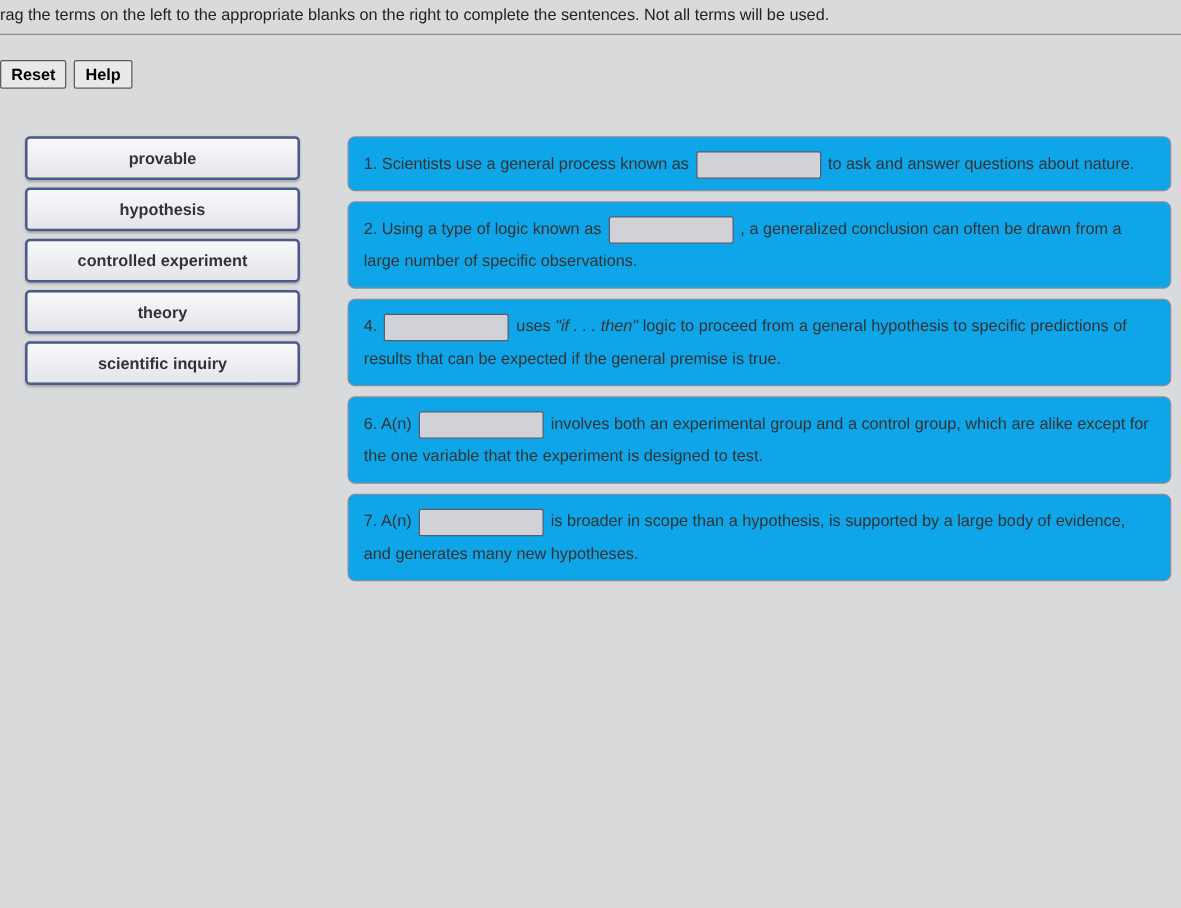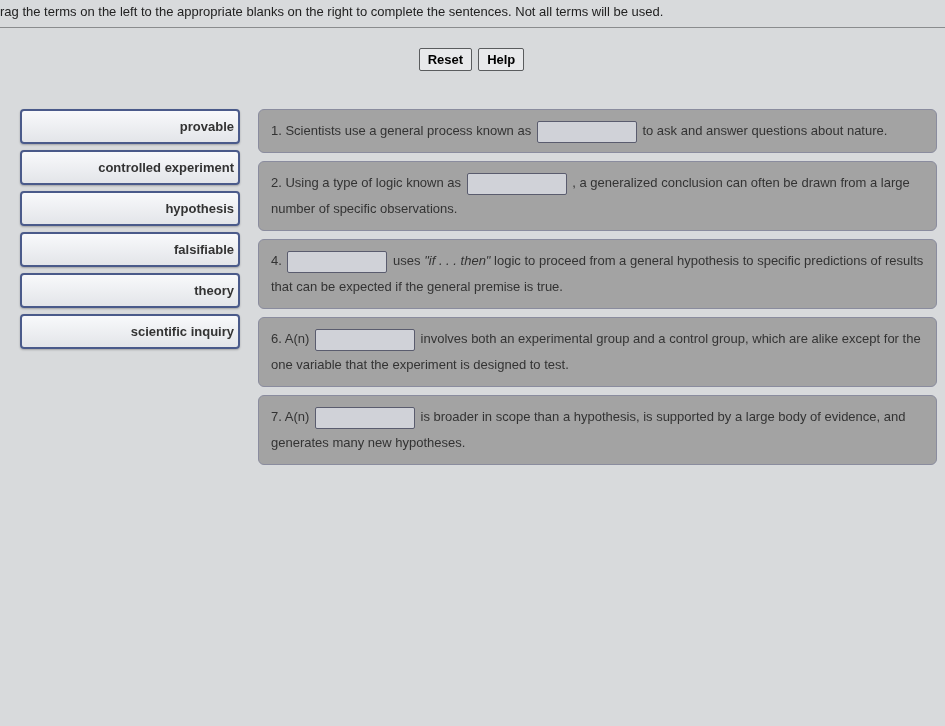--- a/index.html
+++ b/index.html
@@ -13,21 +13,21 @@
   }
   .instructions {
     padding: 4px 0 8px 0;
     font-size: 13px;
     font-weight: normal;
     color: #222;
     border-bottom: 1px solid #8a8c8e;
   }
   .toolbar {
     display: flex;
-    justify-content: center;
+    justify-content: flex-start;
     gap: 6px;
     padding: 20px 2px 8px 0;
   }
   .tool-btn {
     background: #e8e9eb;
     border: 1px solid #5a5c5e;
     padding: 3px 8px;
     font-size: 13px;
     font-weight: bold;
     cursor: pointer;
@@ -43,41 +43,42 @@
     flex-direction: column;
     gap: 6px;
     width: 220px;
     flex-shrink: 0;
   }
   .term {
     background: linear-gradient(#f8f9fb, #e3e5e9);
     border: 2px solid #4a5a8a;
     border-radius: 4px;
     padding: 8px 4px;
-    text-align: right;
+    text-align: center;
     font-size: 13px;
     font-weight: bold;
     color: #333;
     cursor: move;
     box-shadow: 0 1px 2px rgba(0,0,0,0.25);
   }
   .sentences-col {
     display: flex;
     flex-direction: column;
     gap: 8px;
     flex: 1;
   }
   .sentence {
     border: 1px solid #8a8c9e;
     border-radius: 6px;
-    background: #a3a3a3;
+    background: #0ea5e9;
     padding: 8px 12px;
     font-size: 13px;
     color: #333;
     line-height: 2.0;
+    margin-left: 20px;
   }
   .blank {
     display: inline-block;
     width: 100px;
     height: 22px;
     border: 1px solid #5a5c6e;
     background: #d0d2d8;
     vertical-align: middle;
     border-radius: 2px;
     margin: 0 2px;
@@ -91,23 +92,22 @@
 
 <div class="toolbar">
   <button class="tool-btn">Reset</button>
   <button class="tool-btn">Help</button>
 </div>
 
 <div class="content">
 
   <div class="terms-col">
     <div class="term">provable</div>
+    <div class="term">hypothesis</div>
     <div class="term">controlled experiment</div>
-    <div class="term">hypothesis</div>
-    <div class="term">falsifiable</div>
     <div class="term">theory</div>
     <div class="term">scientific inquiry</div>
   </div>
 
   <div class="sentences-col">
 
     <div class="sentence">
       <span>1. Scientists use a general process known as </span>
       <span class="blank"></span>
       <span> to ask and answer questions about nature.</span>

